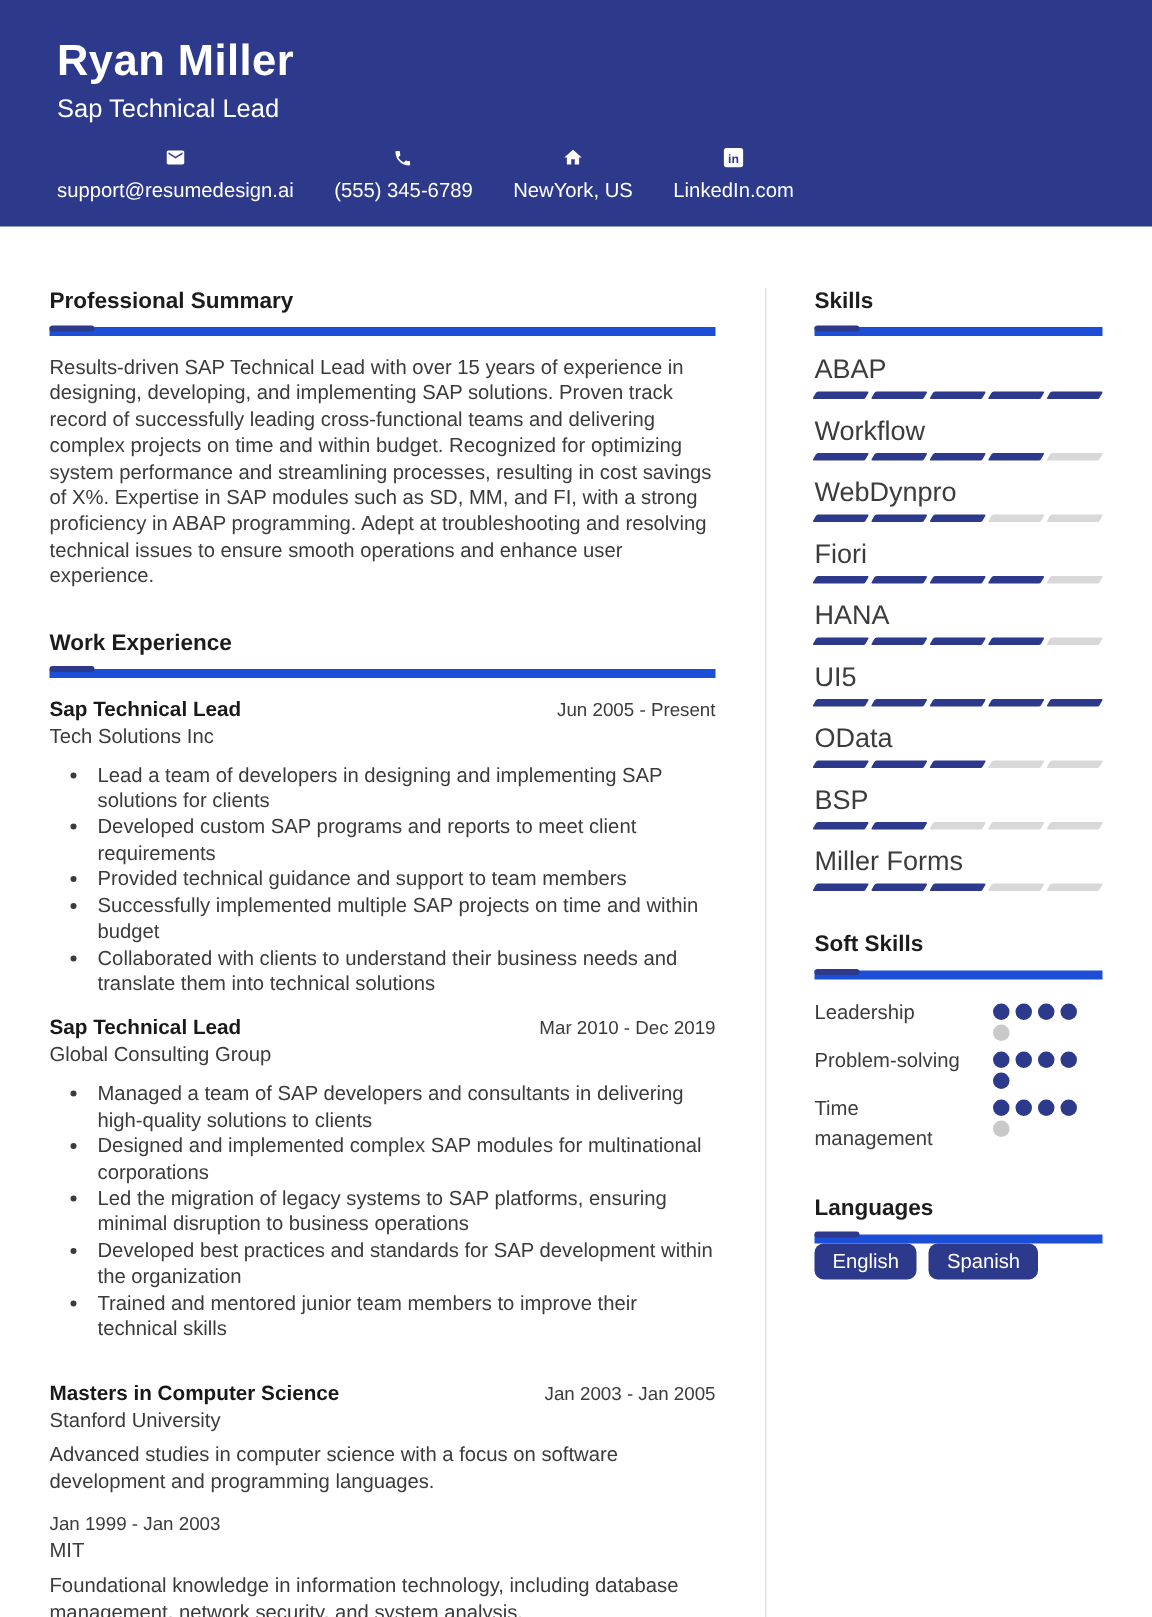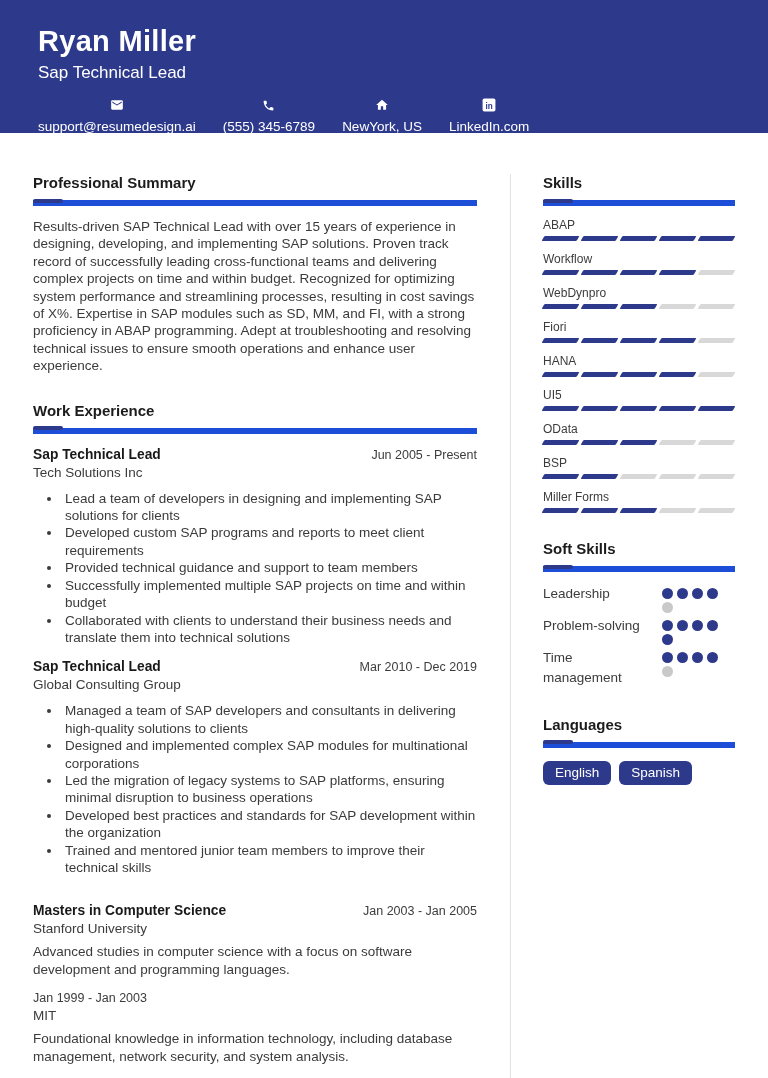--- a/index.html
+++ b/index.html
@@ -9,21 +9,21 @@
     font-family:"Liberation Sans", sans-serif;
     color:#3a3a3a;
   }
   :root {
     --blue:#2d398b; --bar-empty:#d8d8d8; --dot-empty:#c9c9c9;
   }
 
   
   header.resume-header {
     background:var(--blue); color:#fff;
-    height:133px; padding:25px 38px 0 38px;
+    height:151px; padding:25px 38px 0 38px;
   }
   .person-name { font-size:29px; font-weight:bold; letter-spacing:0.3px; line-height:1.15; }
   .person-title { font-size:17px; font-weight:normal; margin-top:5px; }
   .contact-row { display:flex; align-items:center; gap:27px; margin-top:15px; font-size:13.5px; }
   .contact { display:inline-flex; align-items:center; gap:7px; color:#fff; text-decoration:none; cursor:pointer;flex-direction:column; }
   .contact svg { display:block; }
 
   
   main { display:flex; padding:41px 33px 0 33px; min-height:945px; }
   .col-left { width:477px; flex:0 0 477px; padding-right:33px; }
@@ -49,35 +49,35 @@
   .entry-title { font-size:13.8px; font-weight:bold; color:#191919; }
   .entry-dates { font-size:12.5px; color:#3c3c3c; white-space:nowrap; }
   .entry-sub { font-size:13.5px; color:#3b3b3b; margin-top:3px; }
   ul.bullets { margin:10px 0 0 0; padding-left:29px; }
   ul.bullets li { font-size:13.5px; line-height:1.29; color:#3b3b3b; padding-left:3px; }
   .edu-desc { margin-top:7px; font-size:13.5px; line-height:1.29; color:#3b3b3b; }
 
   
   .skill { margin-top:11px; }
   .skill:first-of-type { margin-top:12px; }
-  .skill-name { font-size:12px; color:#3c3c3c; margin-bottom:4px; }
+  .skill-name { font-size:18px; color:#3c3c3c; margin-bottom:4px; }
   .bar { display:flex; gap:4px; }
   .bar span { width:35px; height:5px; border-radius:1px; transform:skewX(-30deg); }
   .bar span.fill { background:var(--blue); }
   .bar span.empty { background:var(--bar-empty); }
 
   .soft-section-list { margin-top:12px; }
   .soft { display:flex; align-items:flex-start; margin-bottom:3px; }
   .soft-name { flex:0 0 104px; font-size:13.5px; line-height:1.5; color:#3c3c3c; }
   .dots { display:flex; flex-wrap:wrap; width:62px; column-gap:4px; row-gap:3px; margin-left:15px; padding-top:4px; }
   .dots span { width:11px; height:11px; border-radius:50%; }
   .dots span.fill { background:var(--blue); }
   .dots span.empty { background:var(--dot-empty); }
 
-  .badges { display:flex; gap:8px; margin-top:13px; }
+  .badges { display:flex; gap:8px; }
   .badge {
     background:var(--blue); color:#fff; font-size:13.5px;
     padding:4px 12px 5px 12px; border-radius:6px; display:inline-block;
   }
 </style>
 </head>
 <body>
 
 <header class="resume-header">
   <div class="person-name">Ryan Miller</div>

